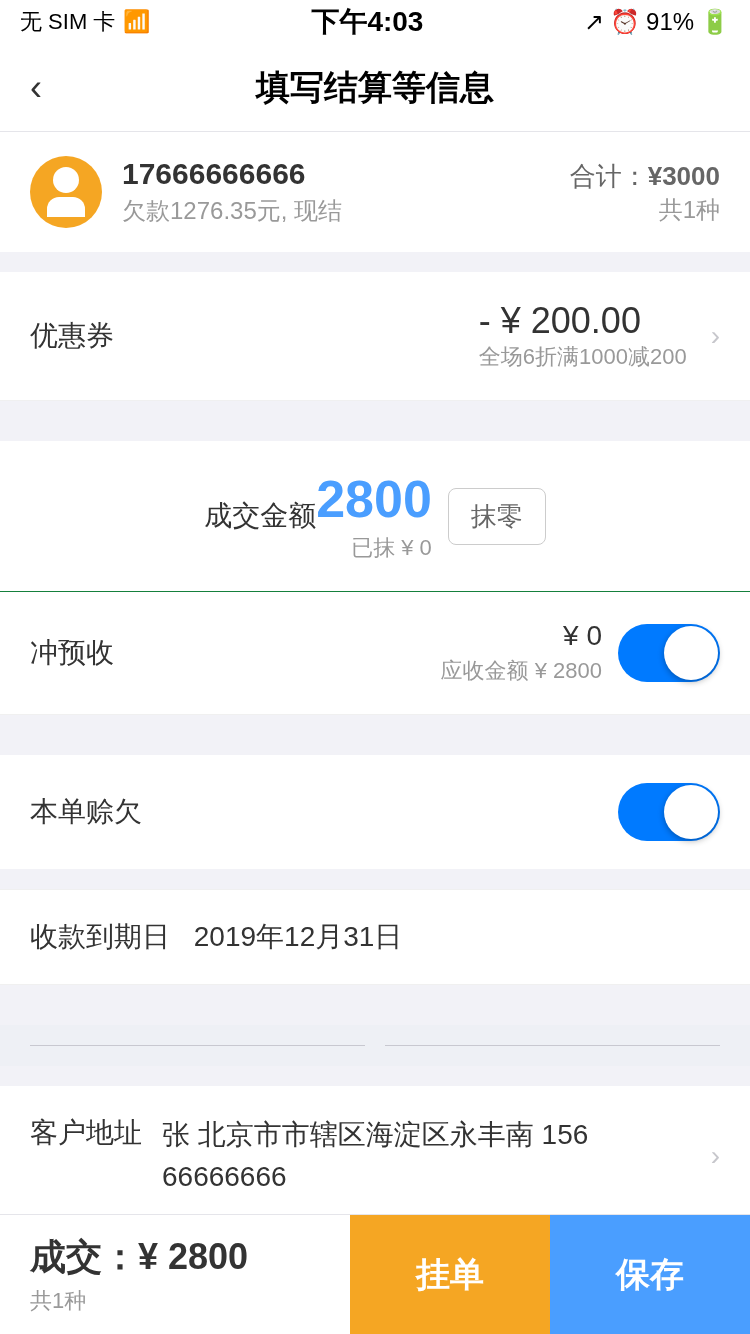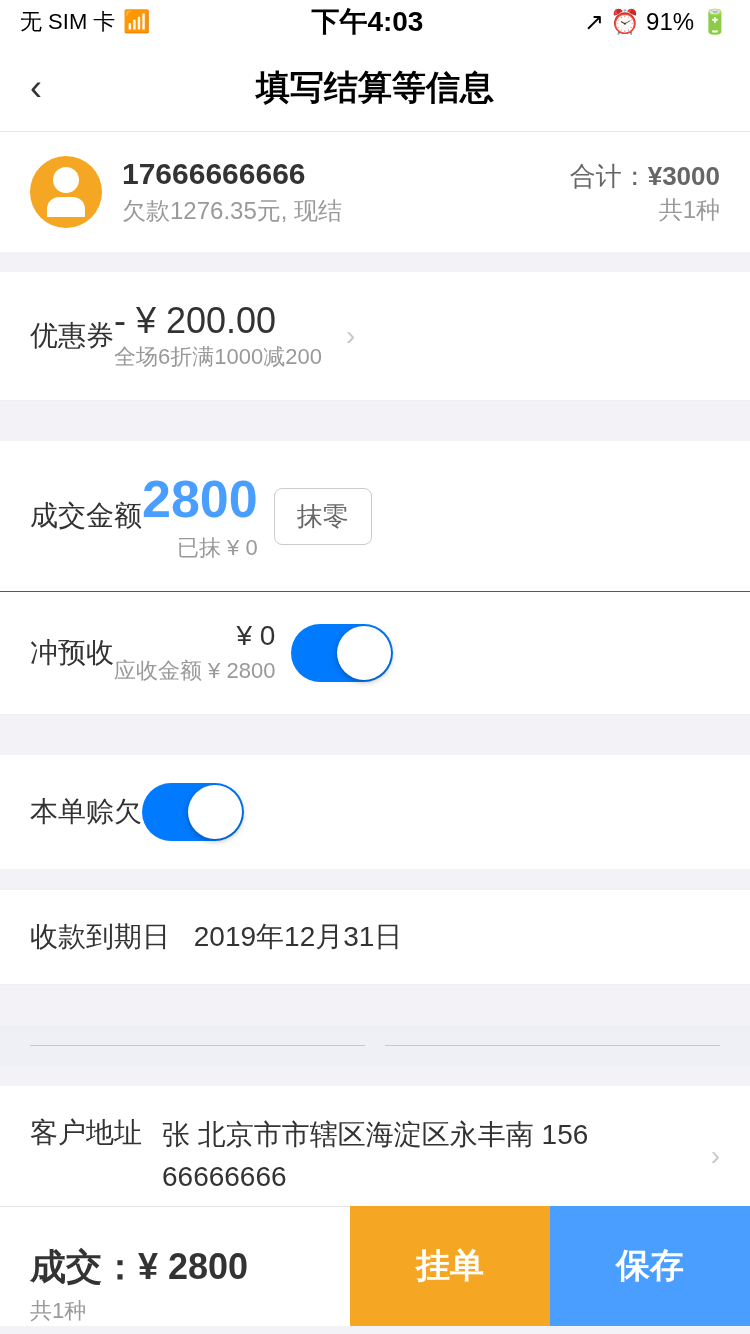--- a/index.html
+++ b/index.html
@@ -84,40 +84,41 @@
     .customer-right { text-align: right; }
     .total-label { font-size: 26px; color: #666; }
     .total-count { font-size: 24px; color: #999; }
 
     
     .row-item {
       background: #fff;
       padding: 28px 30px;
       display: flex;
       align-items: center;
+      justify-content: space-between;
       border-bottom: 1px solid #f0f0f0;
     }
     .row-label { font-size: 28px; color: #333; font-weight: 400; }
     .row-right { display: flex; align-items: center; gap: 16px; }
     .row-value { font-size: 28px; color: #333; text-align: right; }
     .row-sub { font-size: 22px; color: #999; text-align: right; margin-top: 4px; }
     .discount-amount { font-size: 36px; color: #333; font-weight: 500; }
     .discount-desc { font-size: 22px; color: #999; }
     .chevron { color: #c7c7cc; font-size: 28px; margin-left: 8px; }
 
     
     .amount-section {
       background: #fff;
       margin-bottom: 0;
     }
     .amount-row {
       padding: 28px 30px;
       display: flex;
       align-items: center;
-      justify-content: flex-start;
+      justify-content: center;
     }
     .amount-value { font-size: 52px; font-weight: 600; color: #4a9eff; }
     .amount-sub { font-size: 22px; color: #999; margin-top: 4px; text-align: right; }
     .round-btn {
       border: 1px solid #ccc;
       border-radius: 8px;
       padding: 10px 22px;
       font-size: 26px;
       color: #666;
       background: #fff;
@@ -180,27 +181,27 @@
       align-items: flex-start;
       justify-content: space-between;
     }
     .address-label { font-size: 28px; color: #333; white-space: nowrap; margin-right: 20px; min-width: 100px; }
     .address-value { font-size: 28px; color: #333; flex: 1; line-height: 1.5; }
     .address-chevron { color: #c7c7cc; font-size: 28px; margin-left: 16px; align-self: center; }
 
     
     .bottom-bar {
       position: fixed;
-      bottom: 8px;
+      bottom: 0;
       left: 0;
       width: 750px;
       height: 120px;
       background: #fff;
       display: flex;
-      align-items: flex-end;
+      align-items: center;
       border-top: 1px solid #e5e5ea;
     }
     .bottom-summary {
       flex: 1;
       padding: 0 30px;
     }
     .bottom-deal { font-size: 26px; color: #333; }
     .bottom-deal span { font-size: 36px; font-weight: 600; }
     .bottom-count { font-size: 22px; color: #999; margin-top: 4px; }
     .bottom-btn {

